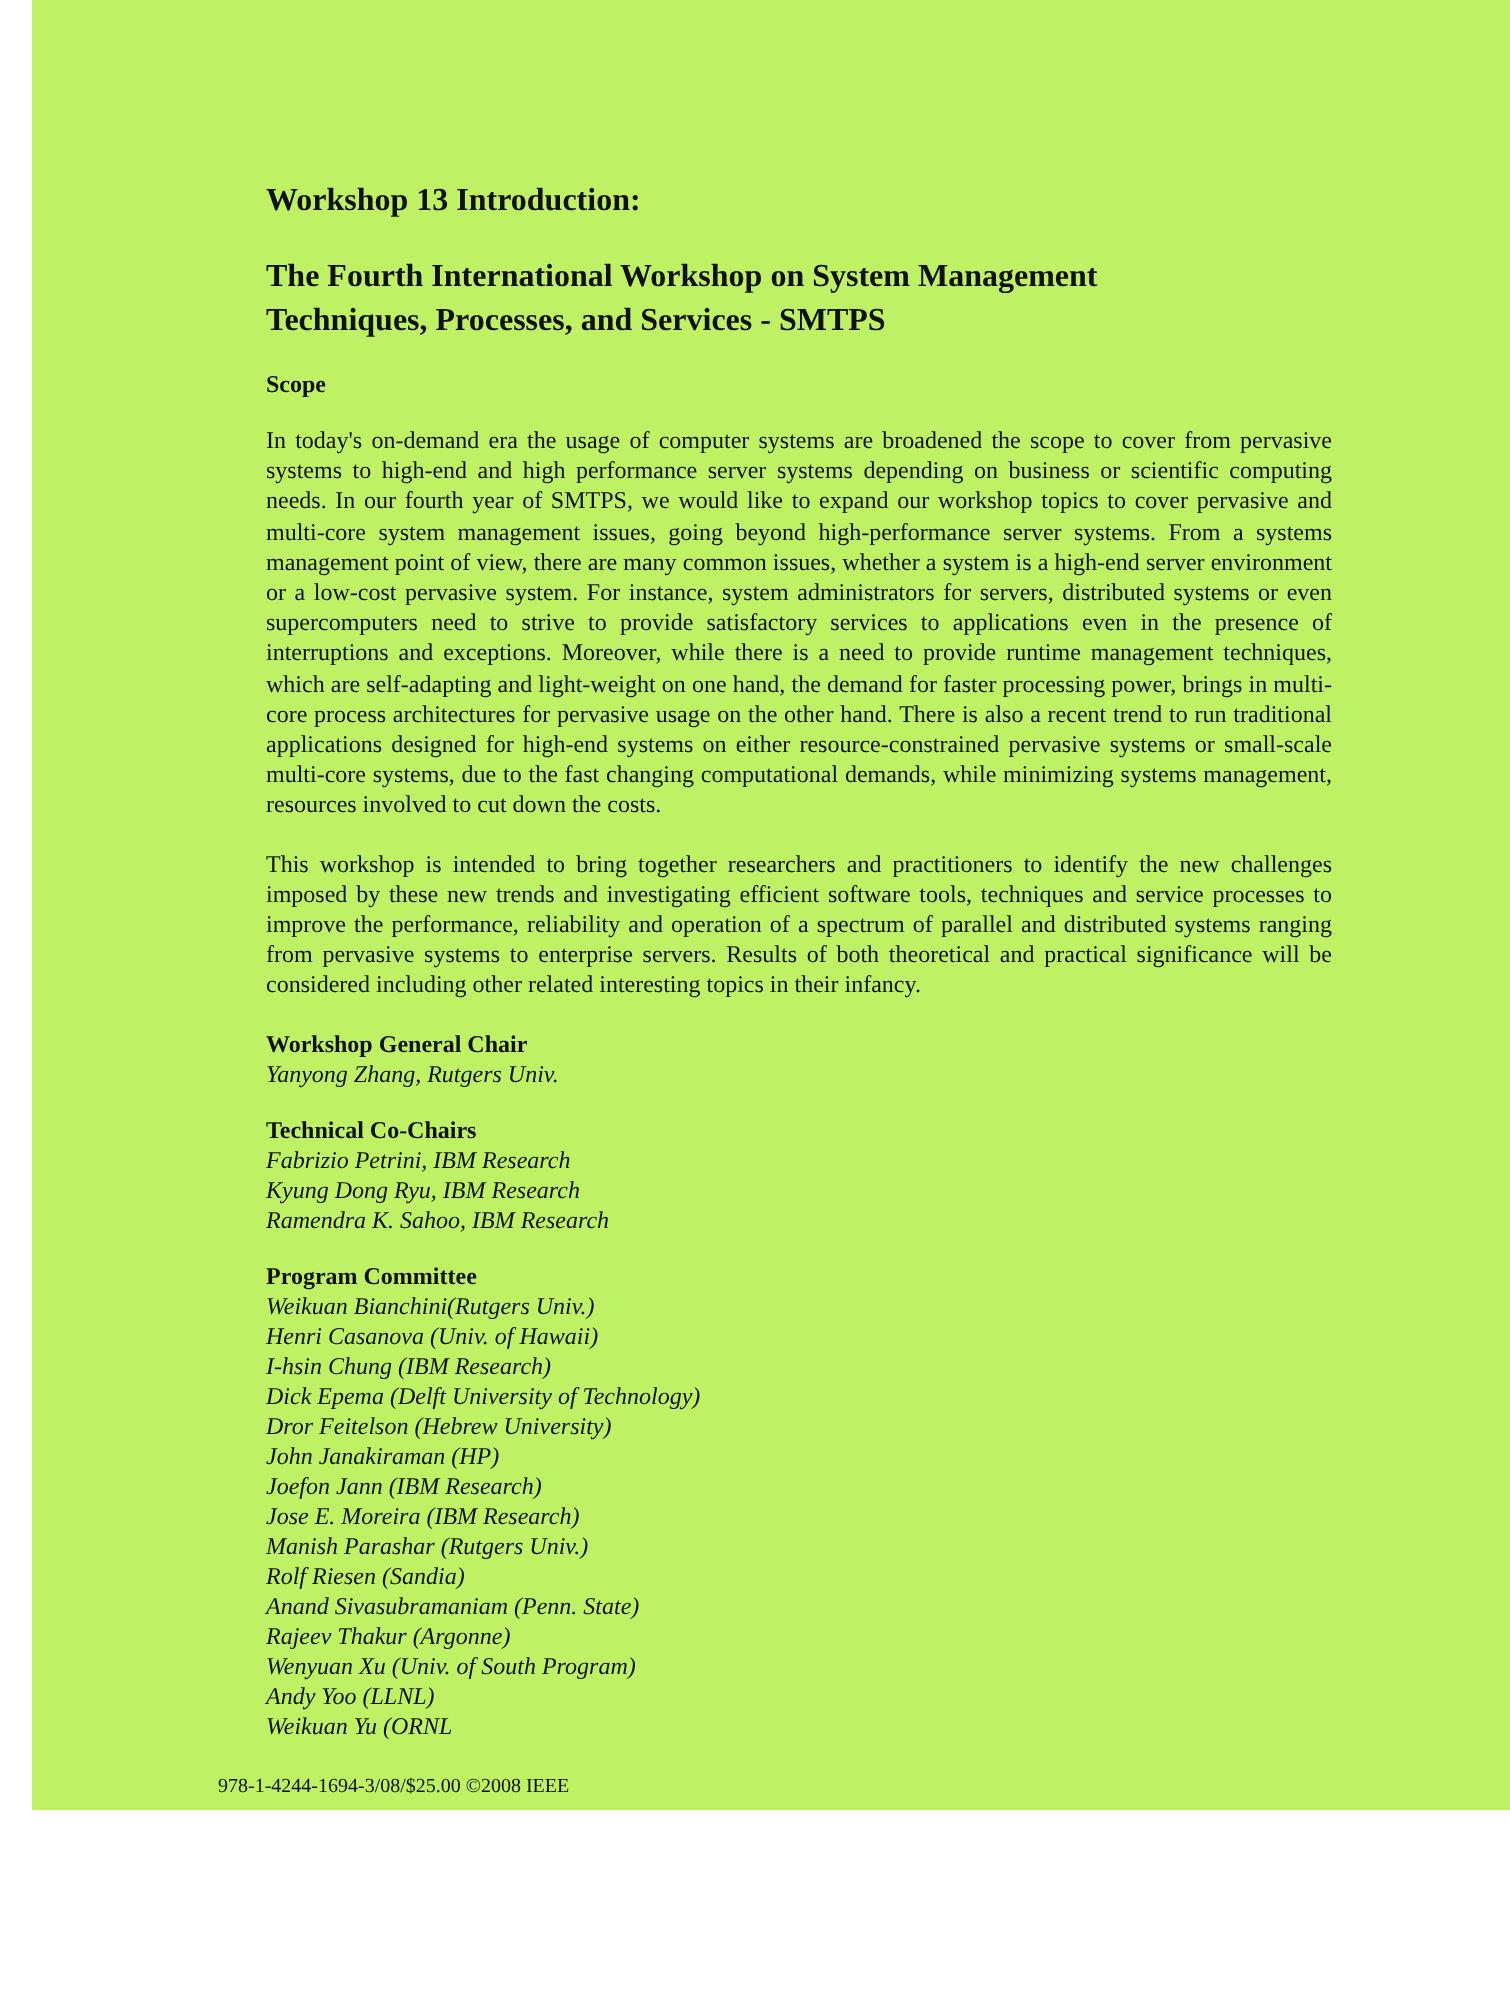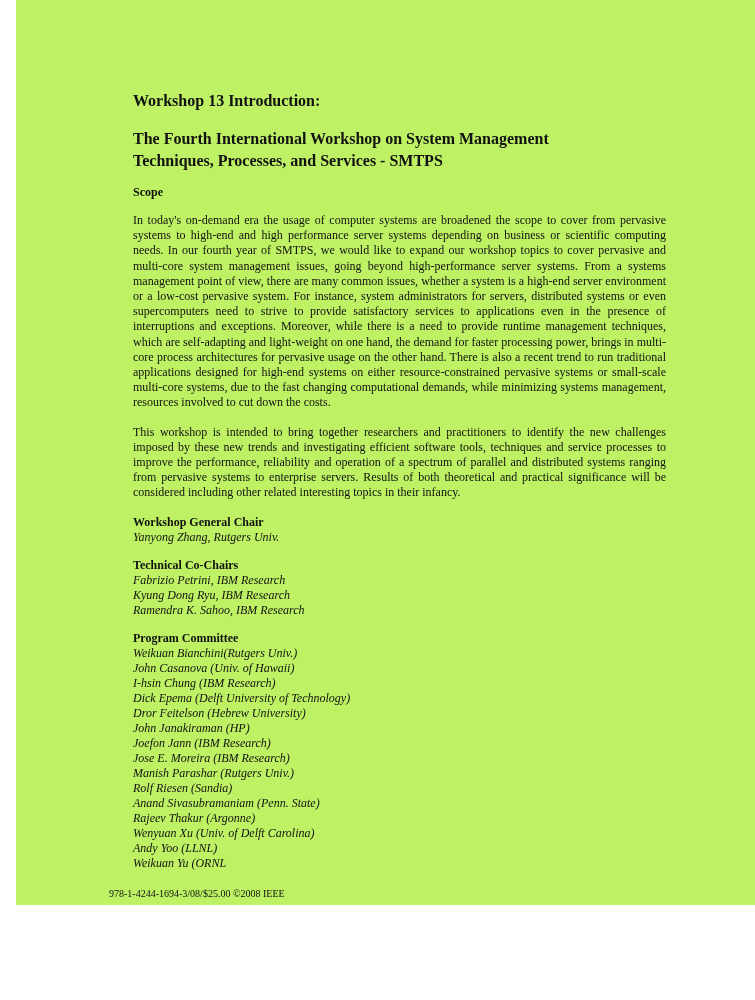--- a/index.html
+++ b/index.html
@@ -94,32 +94,32 @@
     <div class="section">
       <div class="sec-head">Technical Co-Chairs</div>
       <div class="member">Fabrizio Petrini, IBM Research</div>
       <div class="member">Kyung Dong Ryu, IBM Research</div>
       <div class="member">Ramendra K. Sahoo, IBM Research</div>
     </div>
 
     <div class="section">
       <div class="sec-head">Program Committee</div>
       <div class="member">Weikuan Bianchini(Rutgers Univ.)</div>
-      <div class="member">John Casanova (Univ. of Hawaii)</div>
+      <div class="member">Henri Casanova (Univ. of Hawaii)</div>
       <div class="member">I-hsin Chung (IBM Research)</div>
       <div class="member">Dick Epema (Delft University of Technology)</div>
       <div class="member">Dror Feitelson (Hebrew University)</div>
       <div class="member">John Janakiraman (HP)</div>
       <div class="member">Joefon Jann (IBM Research)</div>
       <div class="member">Jose E. Moreira (IBM Research)</div>
       <div class="member">Manish Parashar (Rutgers Univ.)</div>
       <div class="member">Rolf Riesen (Sandia)</div>
       <div class="member">Anand Sivasubramaniam (Penn. State)</div>
       <div class="member">Rajeev Thakur (Argonne)</div>
-      <div class="member">Wenyuan Xu (Univ. of Delft Carolina)</div>
+      <div class="member">Wenyuan Xu (Univ. of South Program)</div>
       <div class="member">Andy Yoo (LLNL)</div>
       <div class="member">Weikuan Yu (ORNL</div>
     </div>
 
   </div>
 
   <div class="footer-line">978-1-4244-1694-3/08/$25.00 ©2008 IEEE</div>
 </div>
 
 </body></html>

